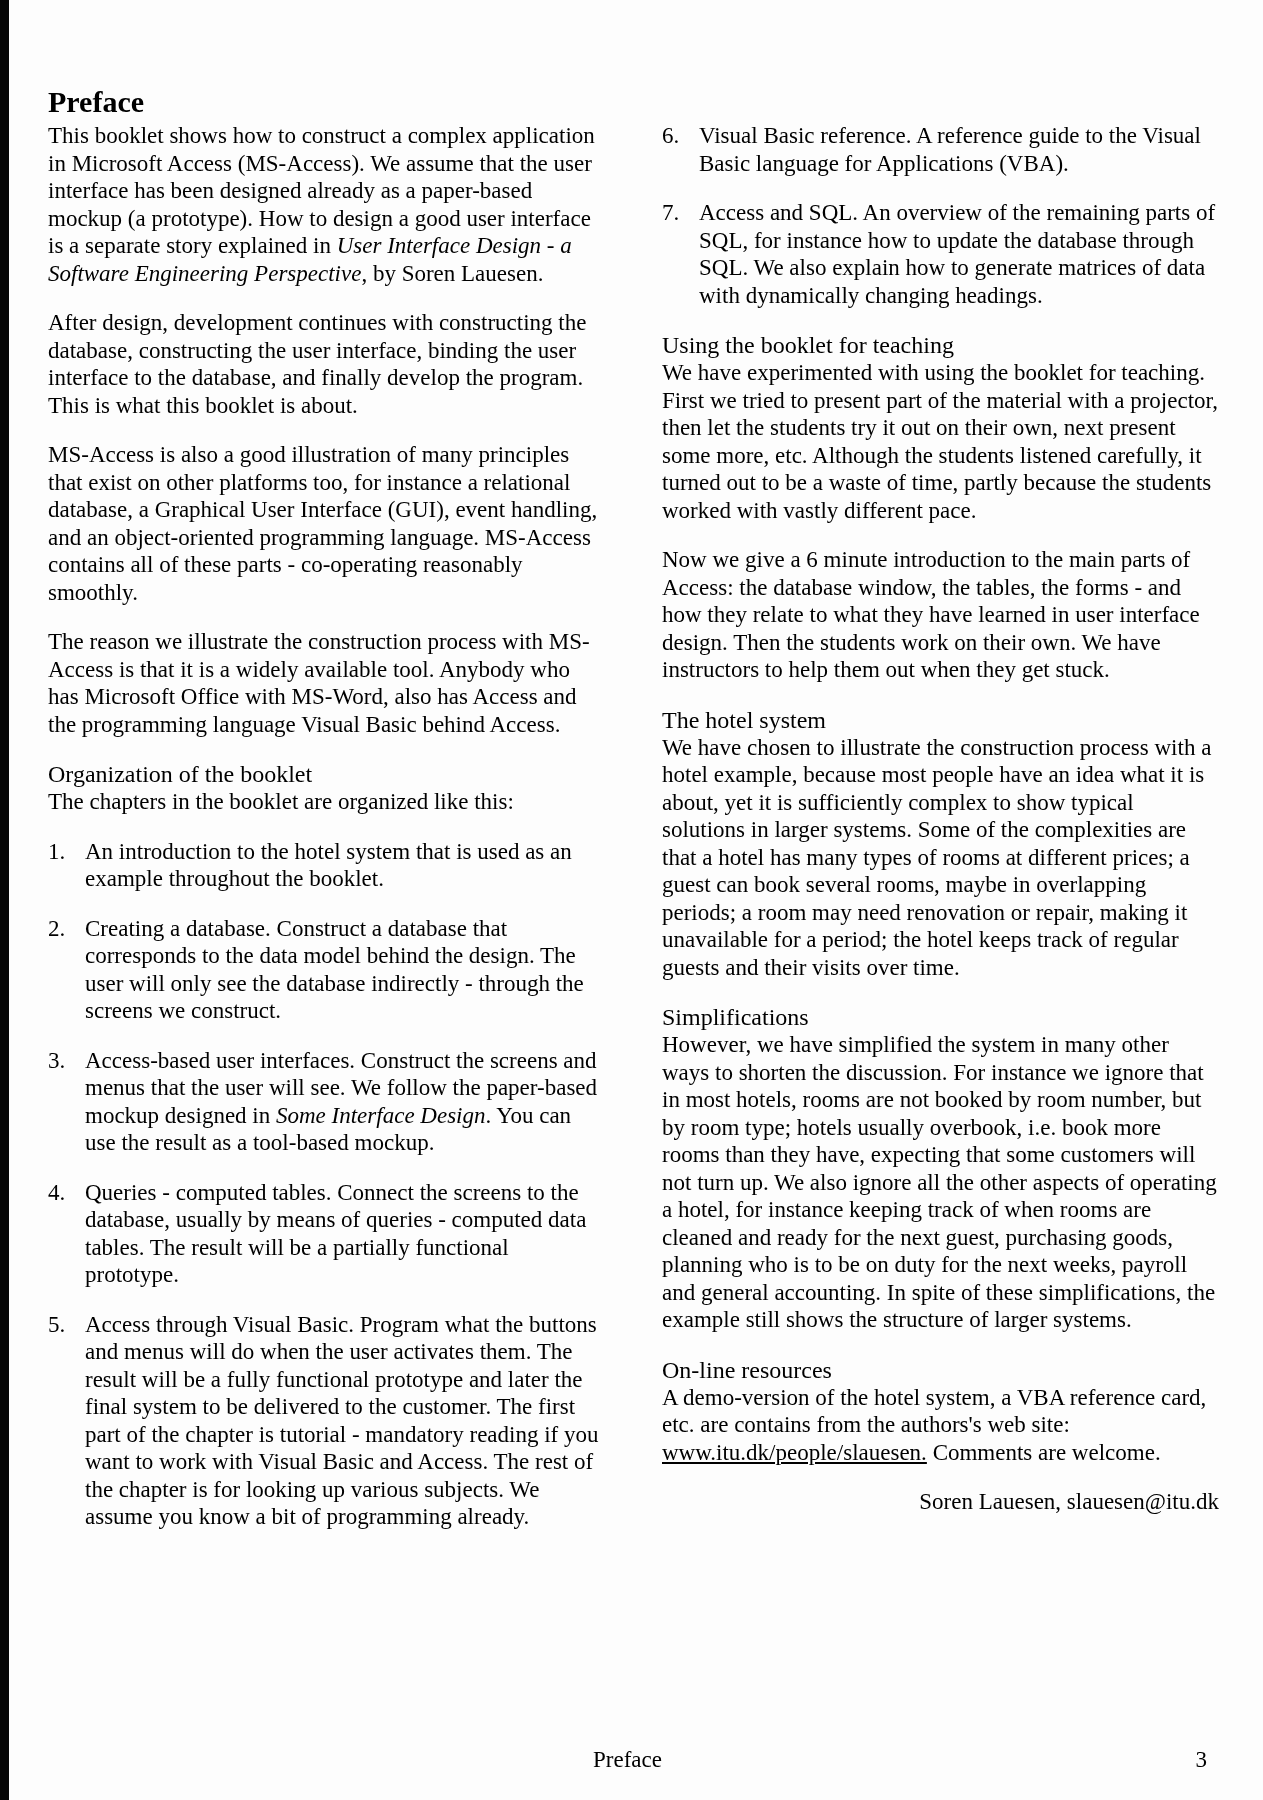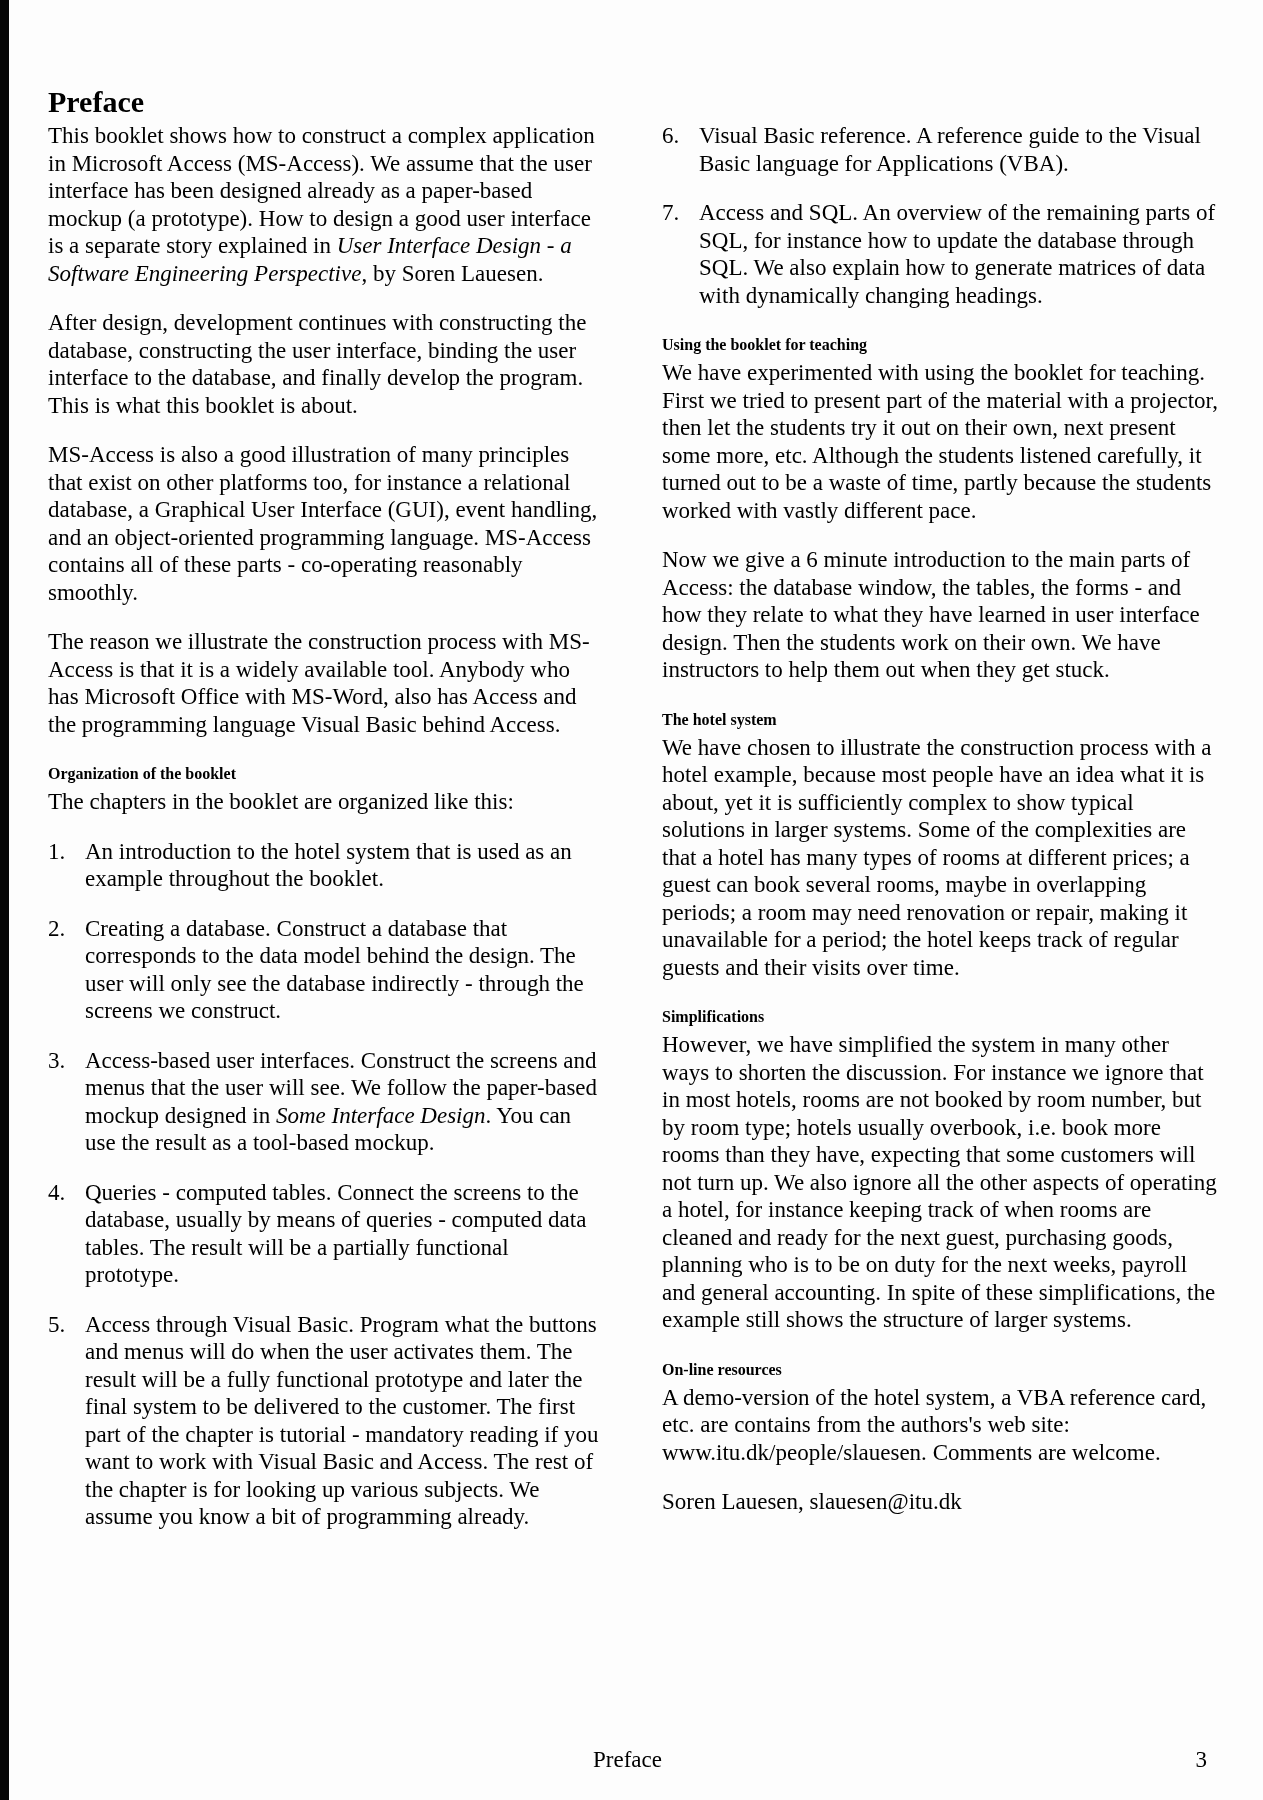--- a/index.html
+++ b/index.html
@@ -28,32 +28,32 @@
     line-height: 27.5px;
     text-align: left;
   }
   .col.right { padding-top: 38px; }
   .h1 {
     font-size: 30px; line-height: 36px;
     font-weight: bold;
     margin: 0 0 2px 0;
   }
   .h2 {
-    font-size: 16px; line-height: 28px;
-    font-weight: bold;
+    font-size: 24px; line-height: 28px;
+    font-weight: normal;
     margin: 3px 0 0 0;
   }
   .para { margin: 0 0 22px 0; }
   .olist { margin-top: 5px; }
   .li { display: flex; margin: 0 0 22px 0; }
   .li .num { flex: 0 0 37px; width: 37px; }
   .li .li-text { flex: 1; }
   .italic { font-style: italic; }
-  .link { }
-  .sig { margin-top: 6px; }
+  .link { text-decoration: underline; }
+  .sig { margin-top: 6px; text-align: right; }
   .footer {
     position: absolute; left: 48px; top: 1746px;
     width: 1159px; height: 30px;
     font-size: 23px; line-height: 27.5px;
   }
   .footer-title {
     position: absolute; left: 50%; transform: translateX(-50%);
     top: 0;
   }
   .page-number {

